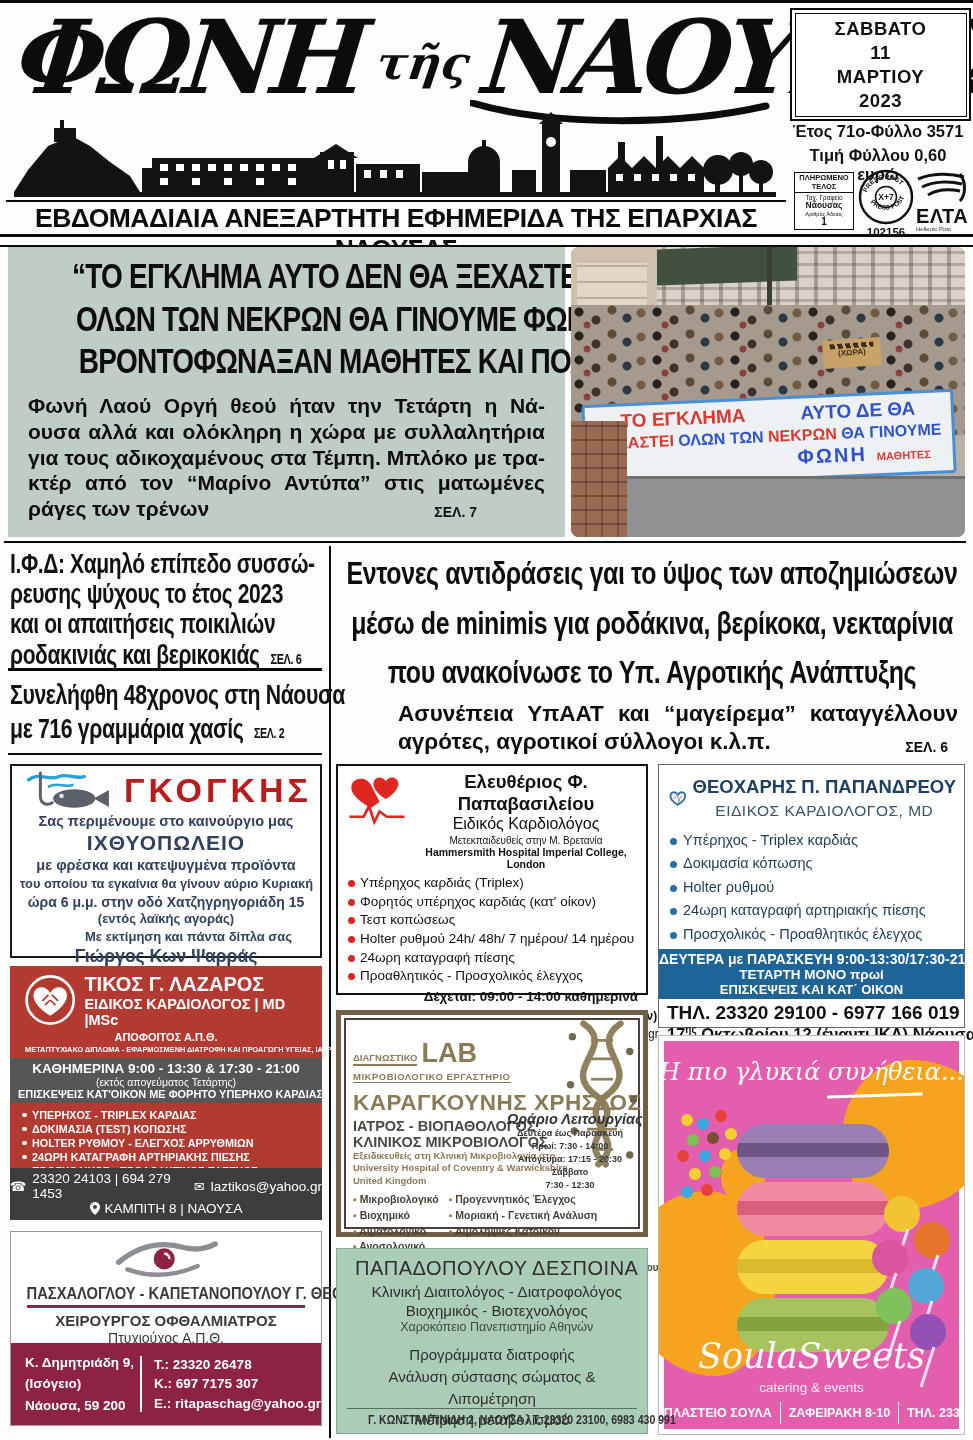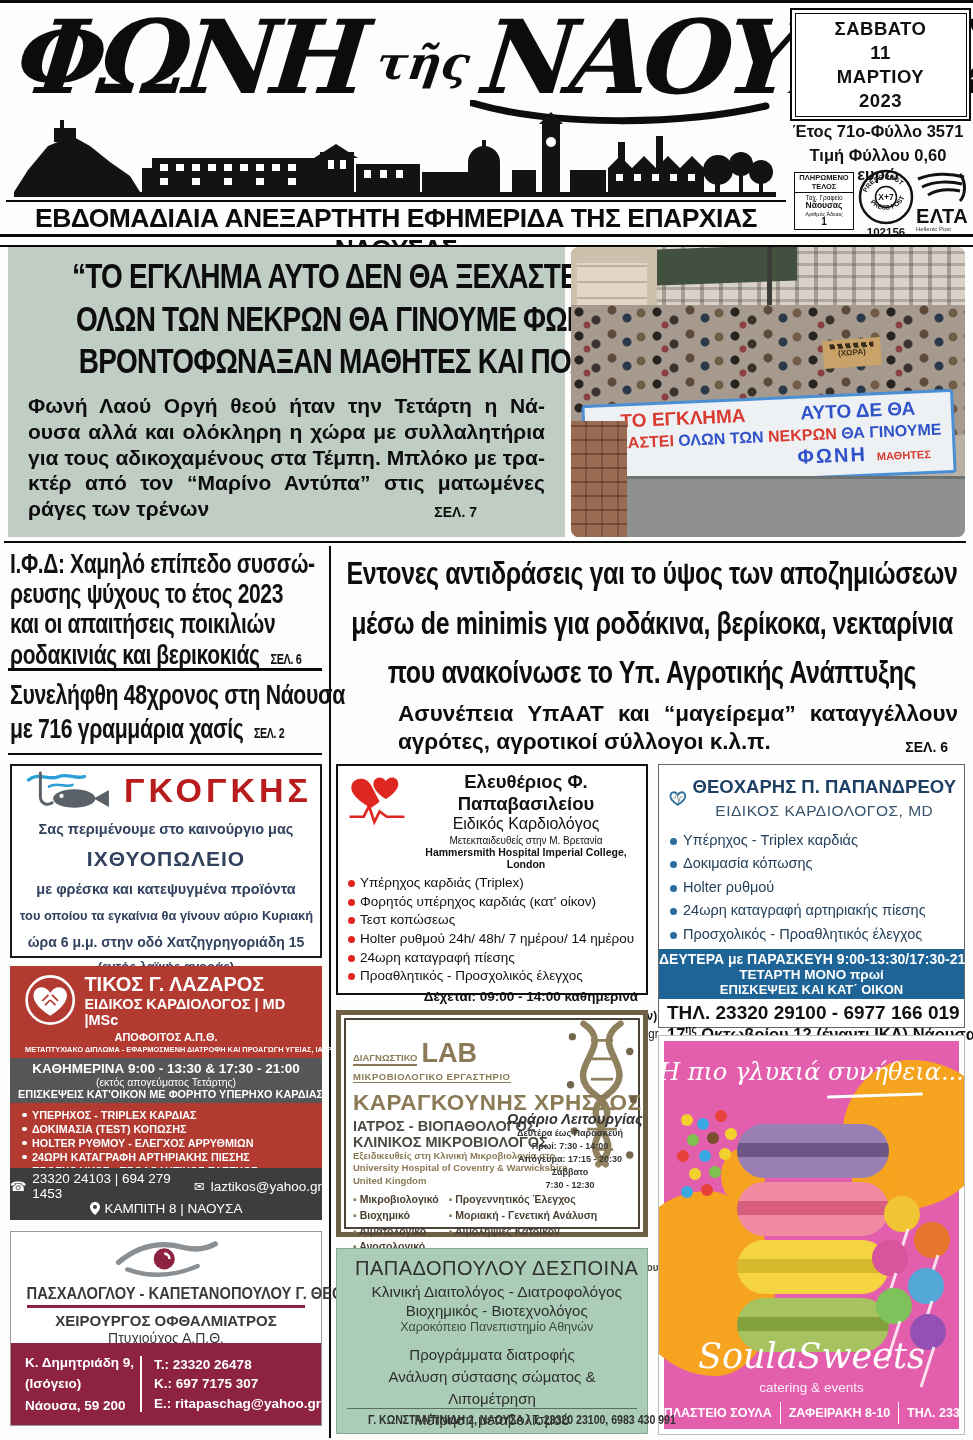--- a/index.html
+++ b/index.html
@@ -110,21 +110,21 @@
   .farm-sub .l2{display:flex;}
   .farm-sub .ref{margin-left:auto;margin-right:10px;align-self:flex-end;}
 
   
   .ad{box-sizing:border-box;background:#fff;}
 
   
   .gogkis{left:10px;top:764px;width:312px;height:194px;border:2px solid #1a1a1a;color:#31415e;padding-top:2px;}
   .gg-head{display:flex;align-items:center;justify-content:center;gap:4px;height:44px;}
   .gg-name{font-size:34px;font-weight:bold;color:#b91c1c;letter-spacing:4px;}
-  .gg-l{text-align:center;font-weight:bold;margin-top:8px;}
+  .gg-l{text-align:center;font-weight:bold;}
   .gg0{font-size:14.5px;line-height:1.25;}
   .gg1{font-size:21px;letter-spacing:1px;line-height:1.25;}
   .gg2{font-size:14.5px;line-height:1.3;}
   .gg3{font-size:13.5px;line-height:1.3;}
   .gg4{font-size:14px;line-height:1.3;}
   .gg5{font-size:13px;line-height:1.3;}
   .gg6{font-size:13px;line-height:1.35;padding-left:45px;}
   .gg7{font-size:17.5px;line-height:1.35;}
   .gg8{font-size:15.5px;line-height:1.45;}
 

